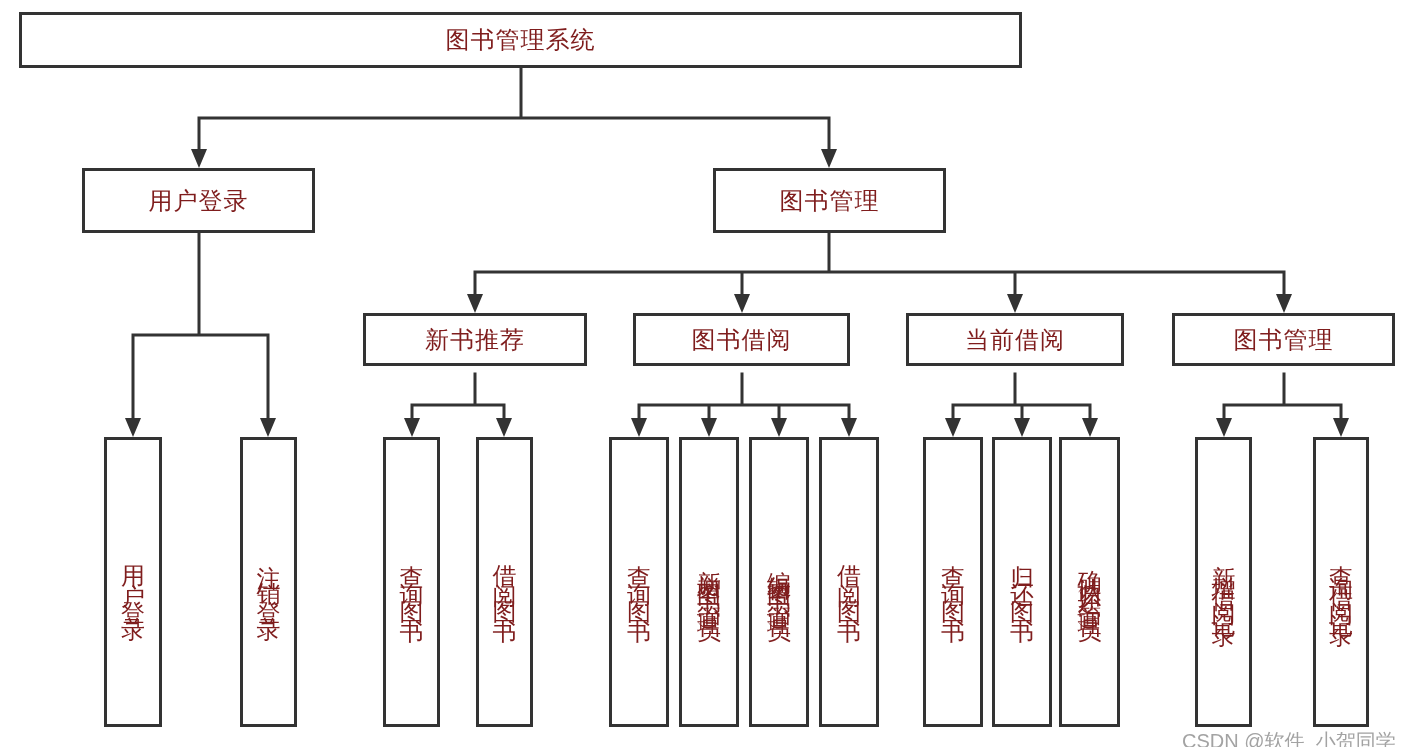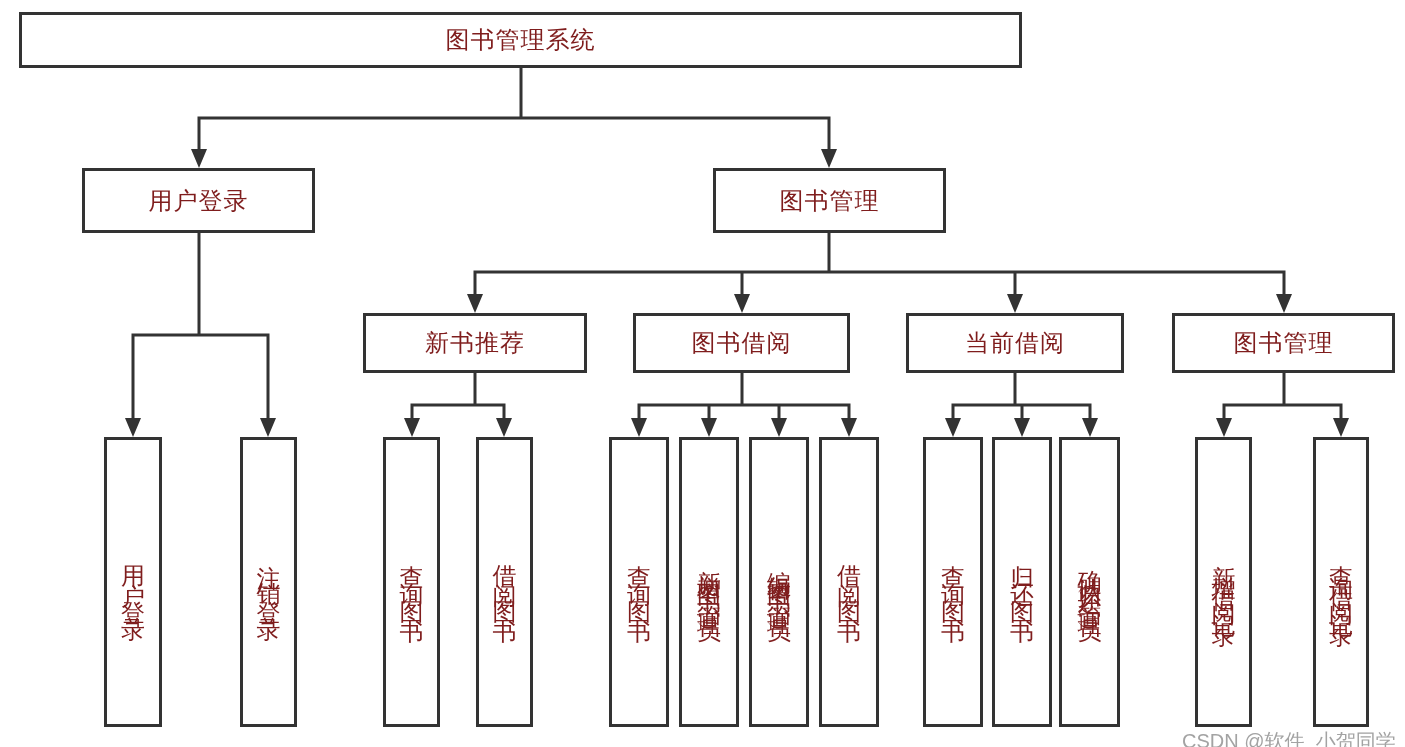--- a/index.html
+++ b/index.html
@@ -34,21 +34,21 @@
     justify-content: center;
     z-index: 2;
     font-size: 24px;
     letter-spacing: 1px;
     white-space: nowrap;
   }
   
   .box.root   { left: 19px;   top: 12px;  width: 1003px; height: 56px; }
   .box.l2a    { left: 82px;   top: 168px; width: 233px;  height: 65px; }
   .box.l2b    { left: 713px;  top: 168px; width: 233px;  height: 65px; }
-  .box.l3     { top: 313px; height: 60px; }
+  .box.l3     { top: 313px; height: 53px; }
   .box.l3a    { left: 363px;  width: 224px; }
   .box.l3b    { left: 633px;  width: 217px; }
   .box.l3c    { left: 906px;  width: 218px; }
   .box.l3d    { left: 1172px; width: 223px; }
   
   .box.leaf {
     top: 437px;
     height: 290px;
     writing-mode: vertical-rl;
     text-orientation: mixed;

